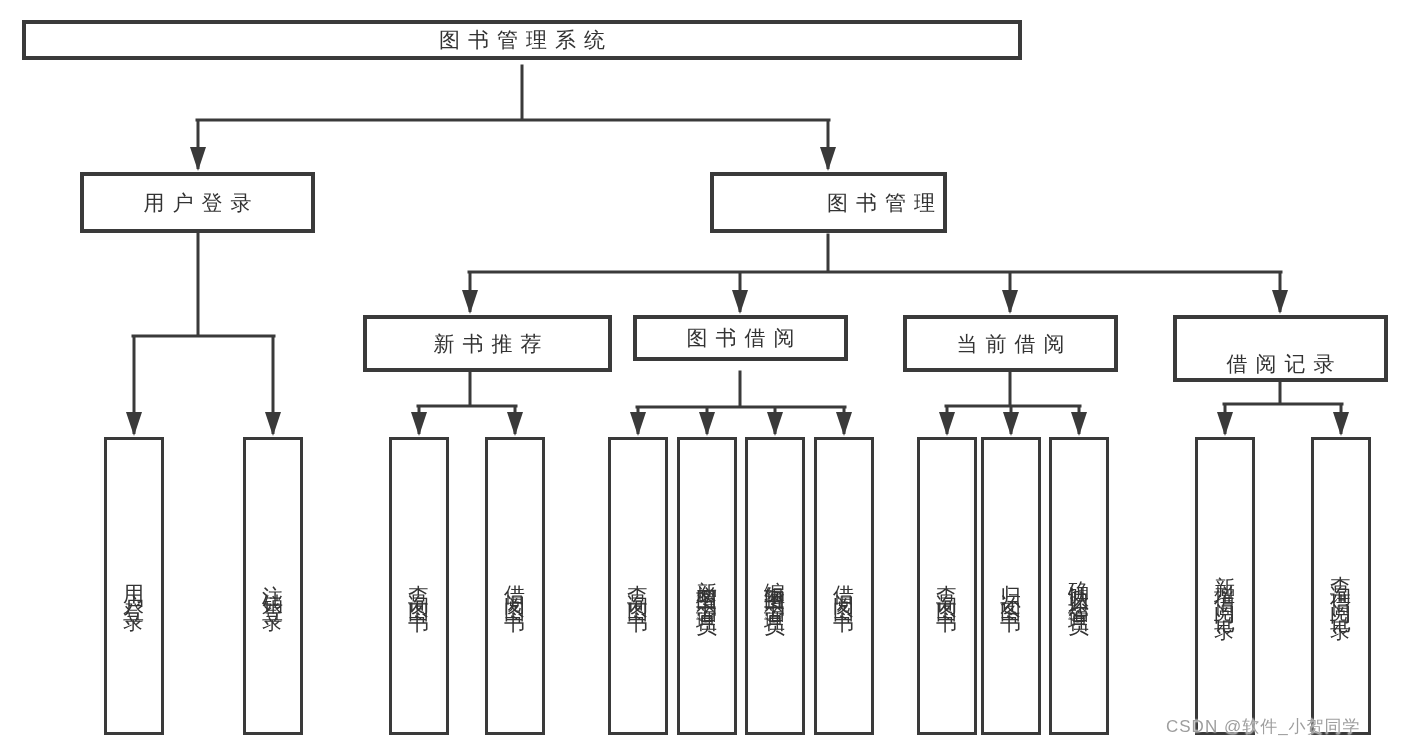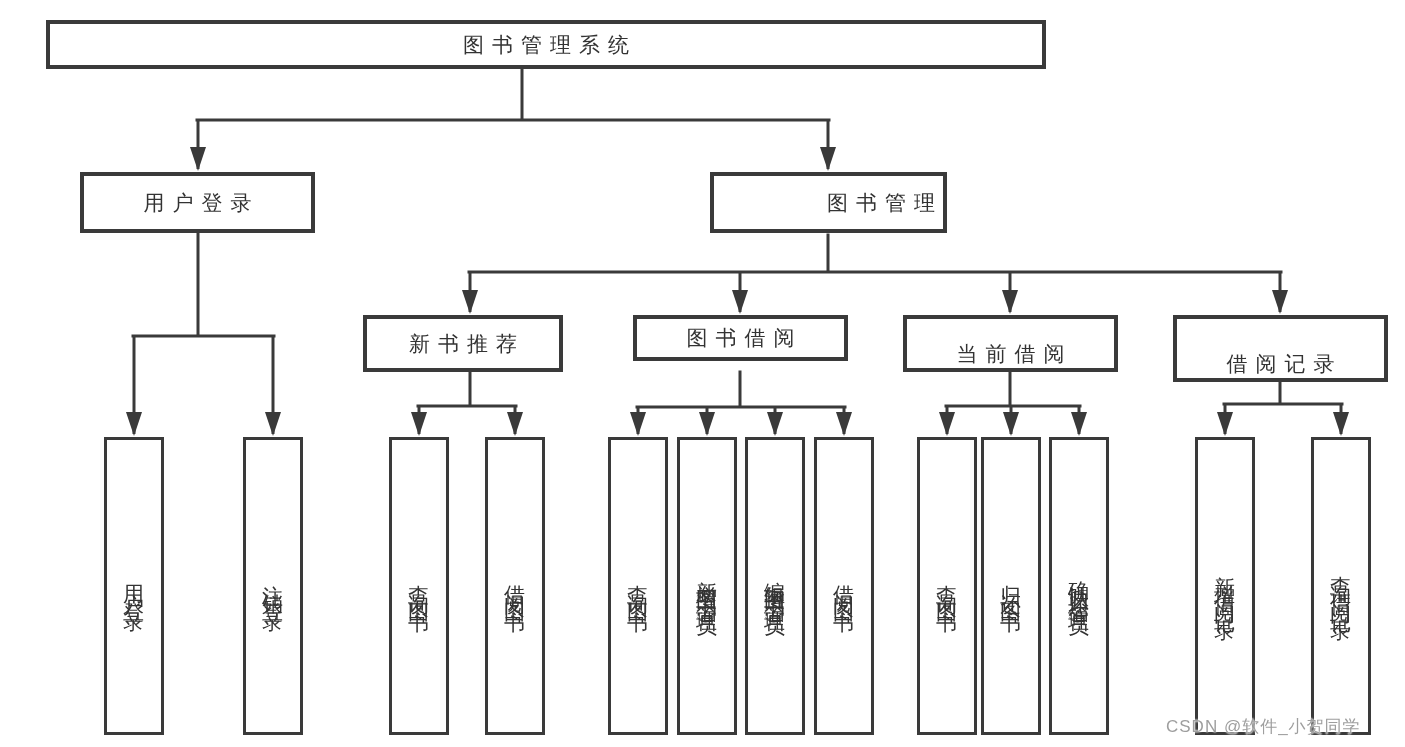--- a/index.html
+++ b/index.html
@@ -76,38 +76,38 @@
     <line class="drop" x1="844" y1="407" x2="844" y2="434" marker-end="url(#ah)"></line>
 
     <line class="drop" x1="947" y1="406" x2="947" y2="434" marker-end="url(#ah)"></line>
     <line class="drop" x1="1011" y1="406" x2="1011" y2="434" marker-end="url(#ah)"></line>
     <line class="drop" x1="1079" y1="406" x2="1079" y2="434" marker-end="url(#ah)"></line>
 
     <line class="drop" x1="1225" y1="404" x2="1225" y2="434" marker-end="url(#ah)"></line>
     <line class="drop" x1="1341" y1="404" x2="1341" y2="434" marker-end="url(#ah)"></line>
   </svg>
 
-  <div class="node" style="left:22px;top:20px;width:1000px;height:49px;margin-left:24px;">
+  <div class="node" style="left:22px;top:20px;width:1000px;height:40px;">
       <span>图书管理系统</span>
     </div>
 
   <div class="node" style="left:80px;top:172px;width:235px;height:61px;">
       <span>用户登录</span>
     </div>
   <div class="node" style="left:710px;top:172px;width:237px;height:61px;justify-content:flex-end;">
       <span>图书管理</span>
     </div>
 
-  <div class="node" style="left:363px;top:315px;width:200px;height:57px;">
+  <div class="node" style="left:363px;top:315px;width:249px;height:57px;">
       <span>新书推荐</span>
     </div>
   <div class="node" style="left:633px;top:315px;width:215px;height:46px;">
       <span>图书借阅</span>
     </div>
-  <div class="node" style="left:903px;top:315px;width:215px;height:57px;align-items:flex-end;">
+  <div class="node" style="left:903px;top:315px;width:215px;height:57px;">
       <span>当前借阅</span>
     </div>
   <div class="node" style="left:1173px;top:315px;width:215px;height:67px;align-items:flex-end;">
       <span>借阅记录</span>
     </div>
 
   <div class="leaf" style="left:104px;">
       <span class="vtext">用户登录</span>
     </div>
   <div class="leaf" style="left:243px;">

